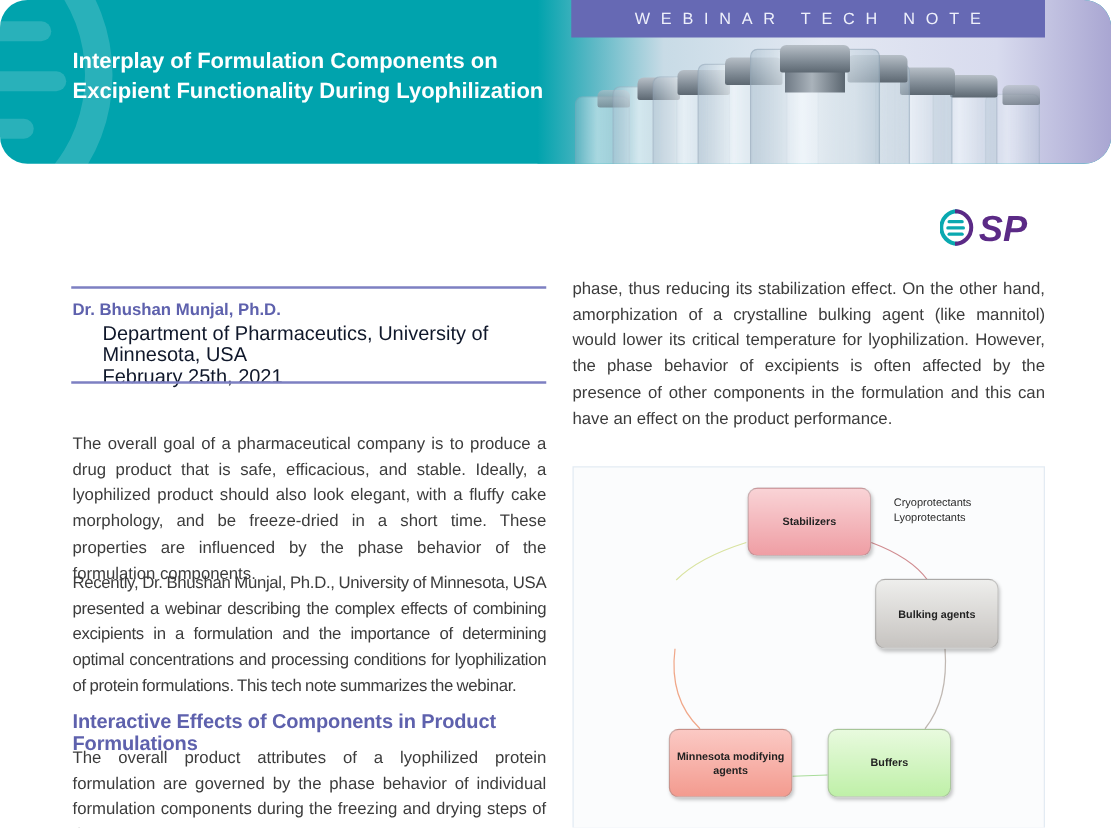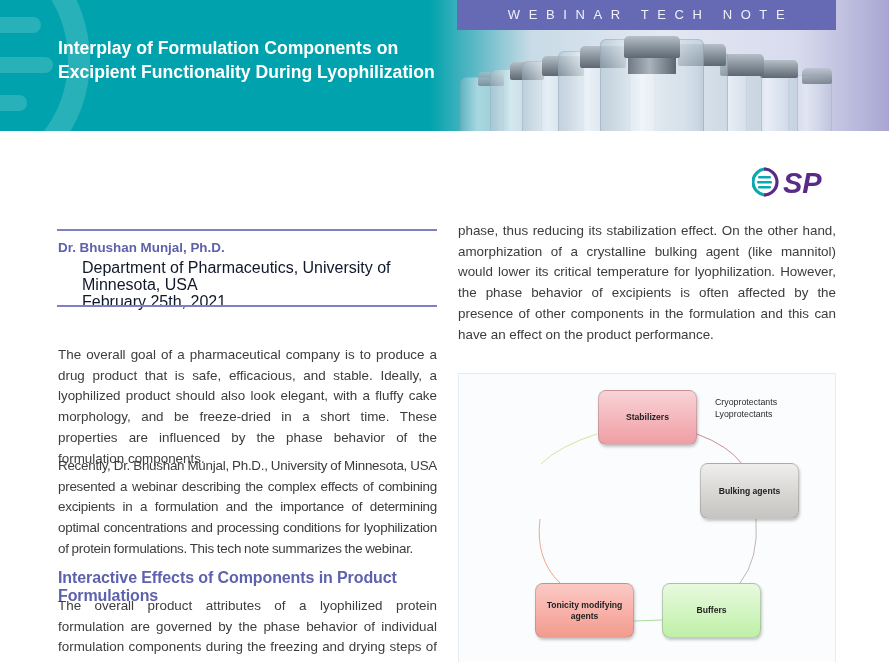--- a/index.html
+++ b/index.html
@@ -2,21 +2,21 @@
 <html><head>
 <meta charset="utf-8">
 <style>
   * { box-sizing: border-box; margin: 0; padding: 0; }
   html, body { width: 889px; height: 662px; overflow: hidden; background: #ffffff; }
   body { position: relative; font-family: "Liberation Sans", "DejaVu Sans", sans-serif; color: #3a3a3a; }
 
   
   .banner {
     position: absolute; left: 0; top: 0; width: 889px; height: 131px;
-    background: #00a3ad; overflow: hidden;
+    background: #00a3ad; overflow: hidden; border-radius: 22px;
   }
   .banner-deco-ring {
     position: absolute; left: -150px; top: -70px; width: 240px; height: 260px;
     border-radius: 50%; border: 22px solid rgba(255,255,255,0.16);
   }
   .banner-deco-bar {
     position: absolute; left: -20px; height: 16px; border-radius: 8px;
     background: rgba(255,255,255,0.16);
   }
   .banner-deco-bar.b1 { top: 17px; width: 61px; }
@@ -180,19 +180,19 @@
     <path d="M138 60 Q100 72 82 90" fill="none" stroke="#d9e3a0" stroke-width="1"></path>
     <path d="M238 60 Q270 72 283 90" fill="none" stroke="#d08c90" stroke-width="1"></path>
     <path d="M81 145 Q76 185 101 209" fill="none" stroke="#f0a88a" stroke-width="1"></path>
     <path d="M297 145 Q300 185 281 209" fill="none" stroke="#c0b8b2" stroke-width="1"></path>
     <path d="M175 247 L203 246" fill="none" stroke="#a8dc9a" stroke-width="1"></path>
   </svg>
 
   <div class="node stabilizers">Stabilizers</div>
   <div class="node bulking">Bulking agents</div>
   <div class="node buffers">Buffers</div>
-  <div class="node tonicity">Tonicity modifying agents</div>
+  <div class="node tonicity">Minnesota modifying agents</div>
 
   <div class="annotation">
     <div>Cryoprotectants</div>
     <div>Lyoprotectants</div>
   </div>
 </div>
 
 </body></html>

